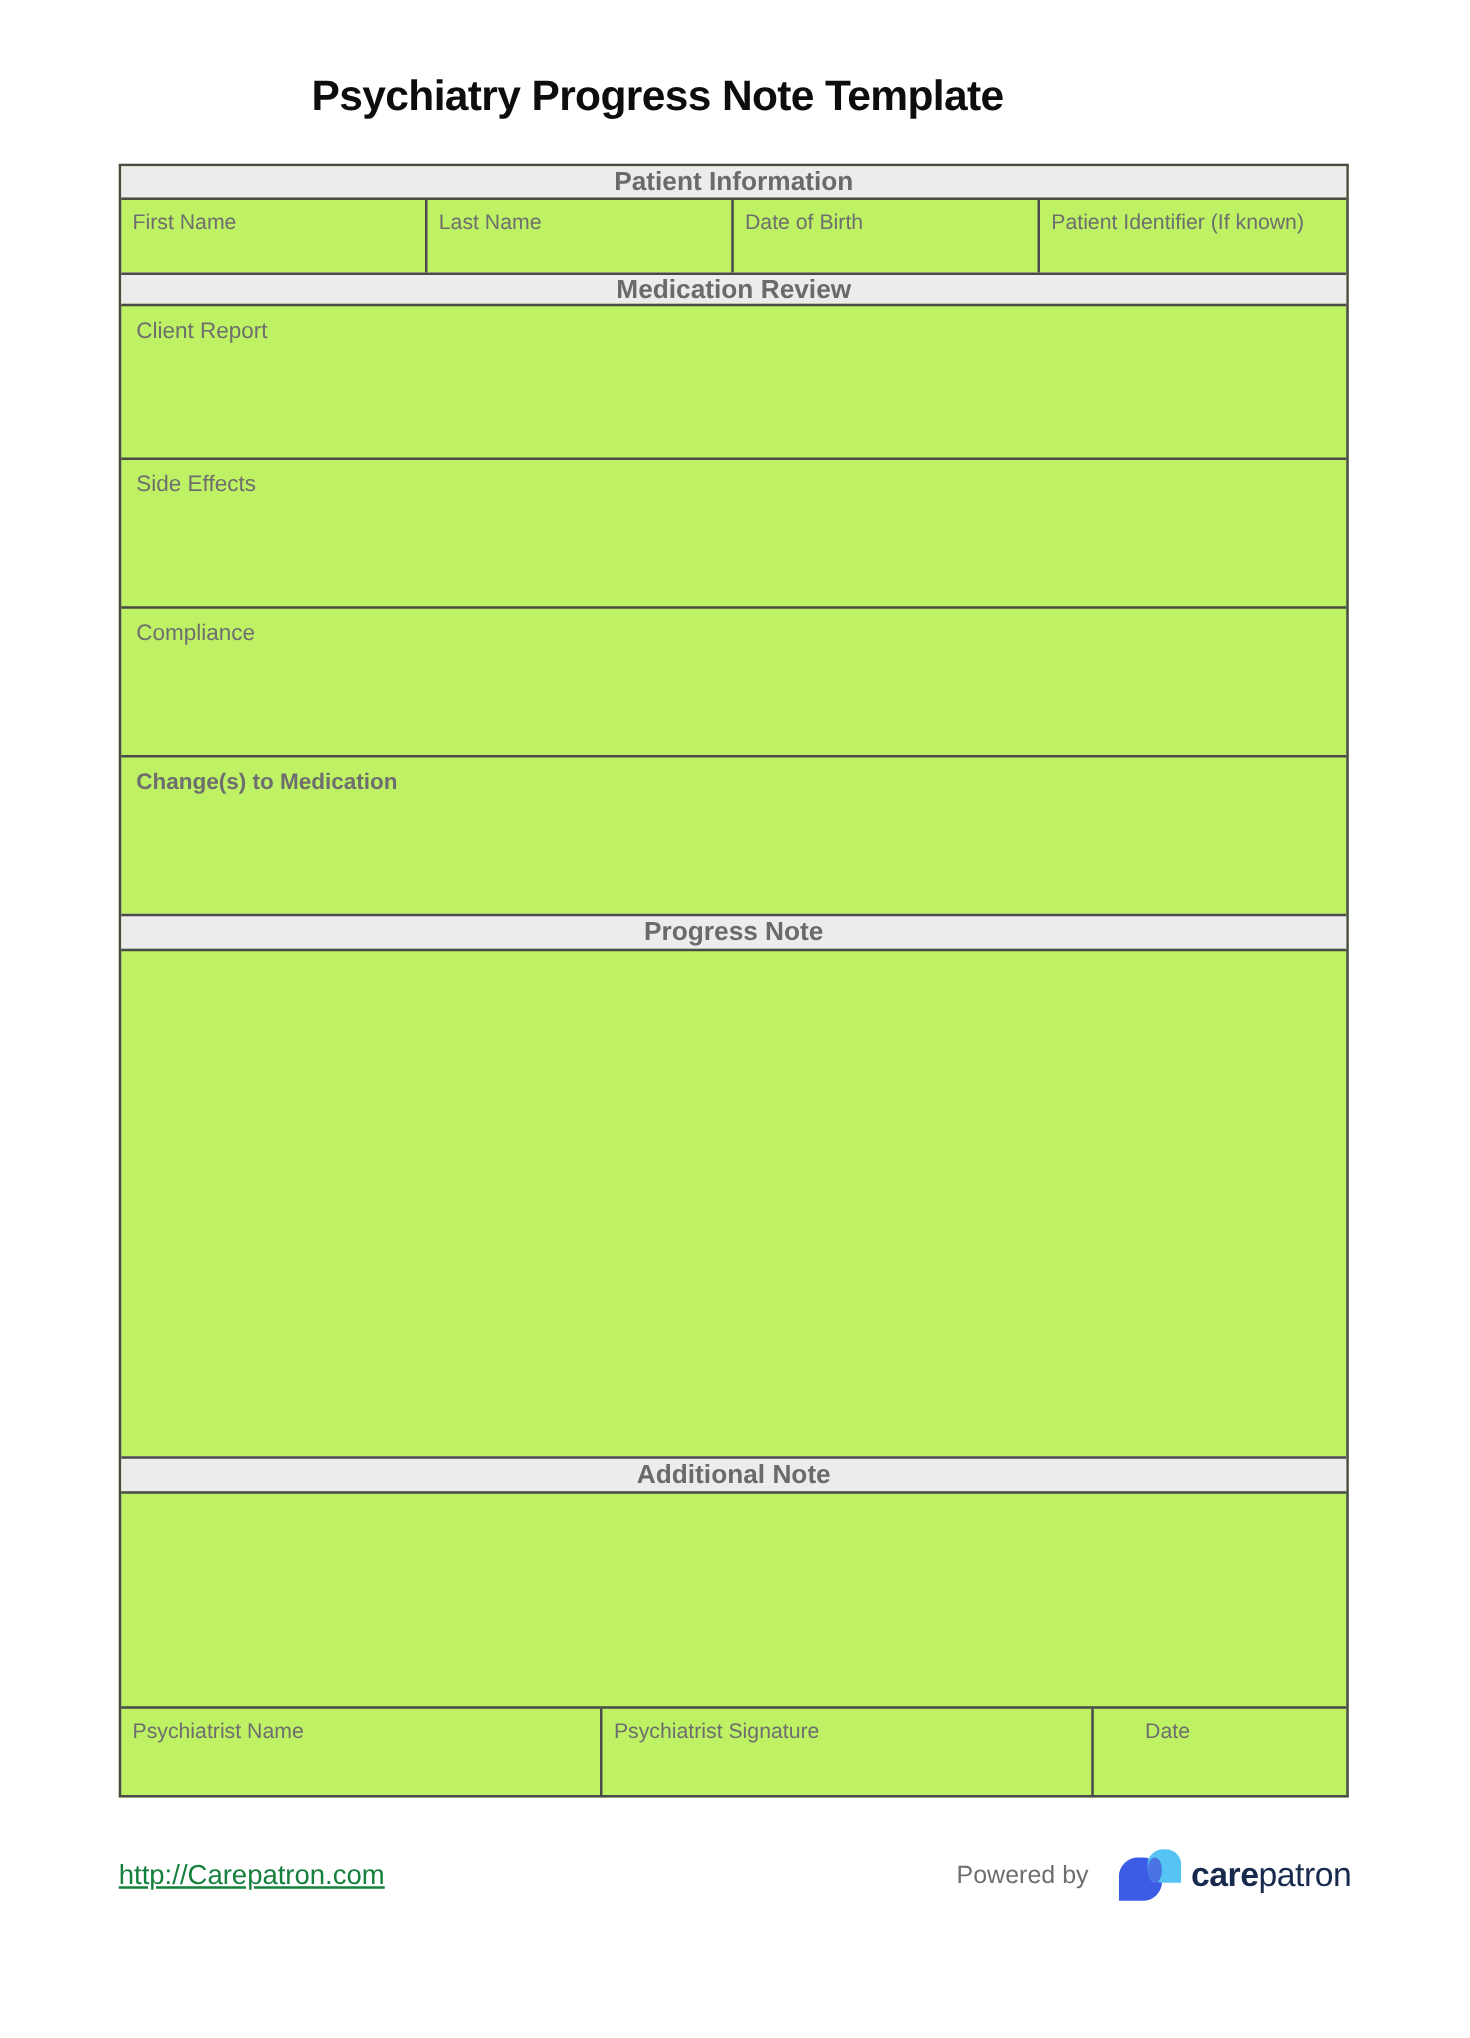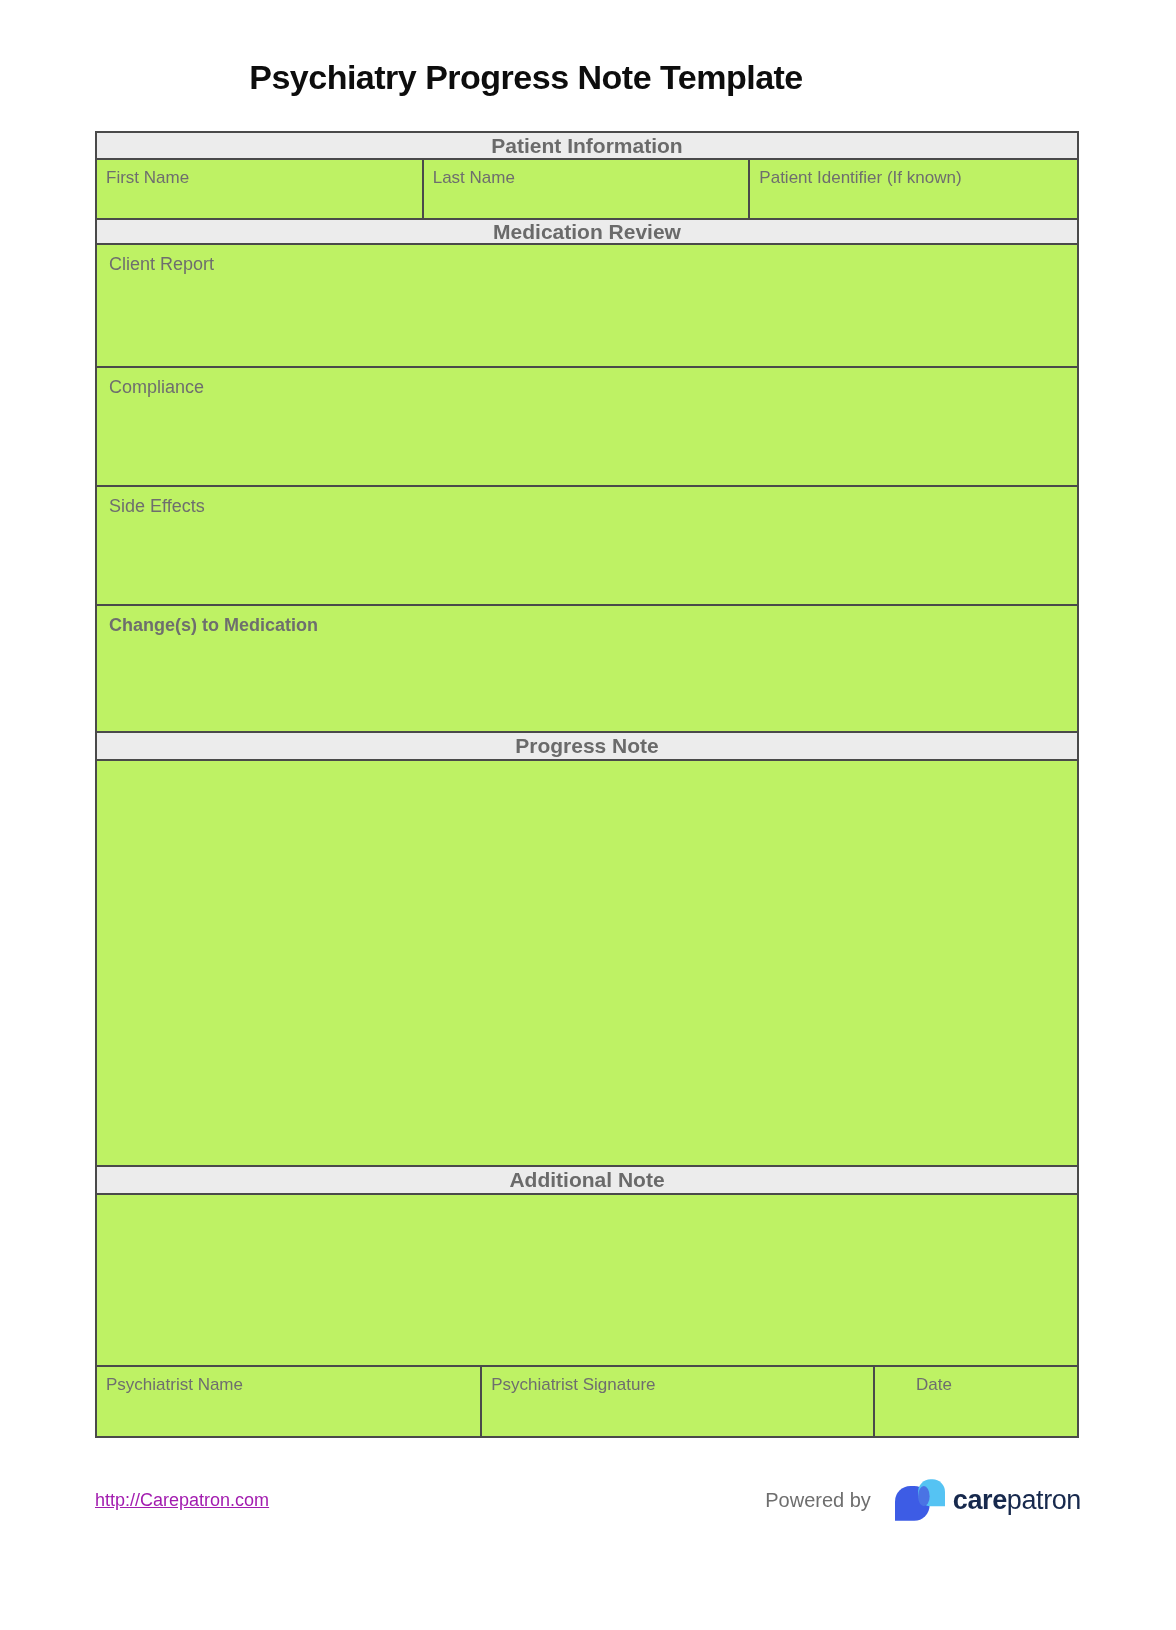--- a/index.html
+++ b/index.html
@@ -50,21 +50,21 @@
   .h-additional   { height: 172px; }
   .sig-row { height: 71px; }
   .sig-name      { flex: 0 0 39.3%; }
   .sig-signature { flex: 0 0 40.1%; }
   .sig-date      { flex: 1 1 auto; margin-left: 32px; }
   .footer {
     position: absolute; top: 1475px; left: 95px; width: 986px; height: 50px;
     display: flex; align-items: center; justify-content: space-between;
   }
   .footer-link {
-    font-size: 18px; color: #a21caf; text-decoration: underline; cursor: pointer;
+    font-size: 22px; color: #15803d; text-decoration: underline; cursor: pointer;
   }
   .powered-group { display: flex; align-items: center; }
   .powered-by { font-size: 20px; color: #6e6e6e; margin-right: 24px; }
   .logo-mark { width: 50px; height: 43px; margin-right: 8px; display: block; }
   .wordmark { font-size: 27px; color: #17294d; letter-spacing: -0.4px; white-space: nowrap; }
   .wordmark .bold { font-weight: 700; }
 </style>
 </head>
 <body>
 
@@ -76,35 +76,38 @@
     <span>Patient Information</span>
   </div>
   <div class="row cells patient-row">
     <div class="cell">
       <span class="label">First Name</span>
     </div>
     <div class="cell">
       <span class="label">Last Name</span>
     </div>
     <div class="cell">
+      <span class="label">Date of Birth</span>
+    </div>
+    <div class="cell">
       <span class="label">Patient Identifier (If known)</span>
     </div>
   </div>
 
   <div class="row band">
     <span>Medication Review</span>
   </div>
   <div class="row area h-clientreport">
     <span class="label">Client Report</span>
   </div>
+  <div class="row area h-sideeffects">
+    <span class="label">Side Effects</span>
+  </div>
   <div class="row area h-compliance">
     <span class="label">Compliance</span>
-  </div>
-  <div class="row area h-sideeffects">
-    <span class="label">Side Effects</span>
   </div>
   <div class="row area h-changes">
     <span class="label">Change(s) to Medication</span>
   </div>
 
   <div class="row band tall">
     <span>Progress Note</span>
   </div>
   <div class="row area h-progress"></div>
 

